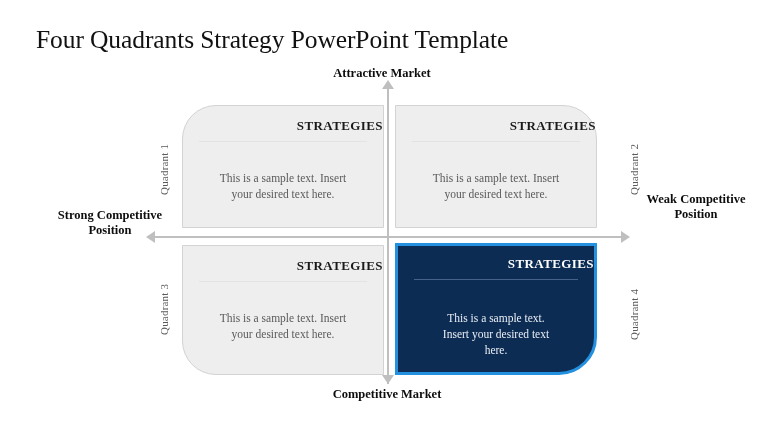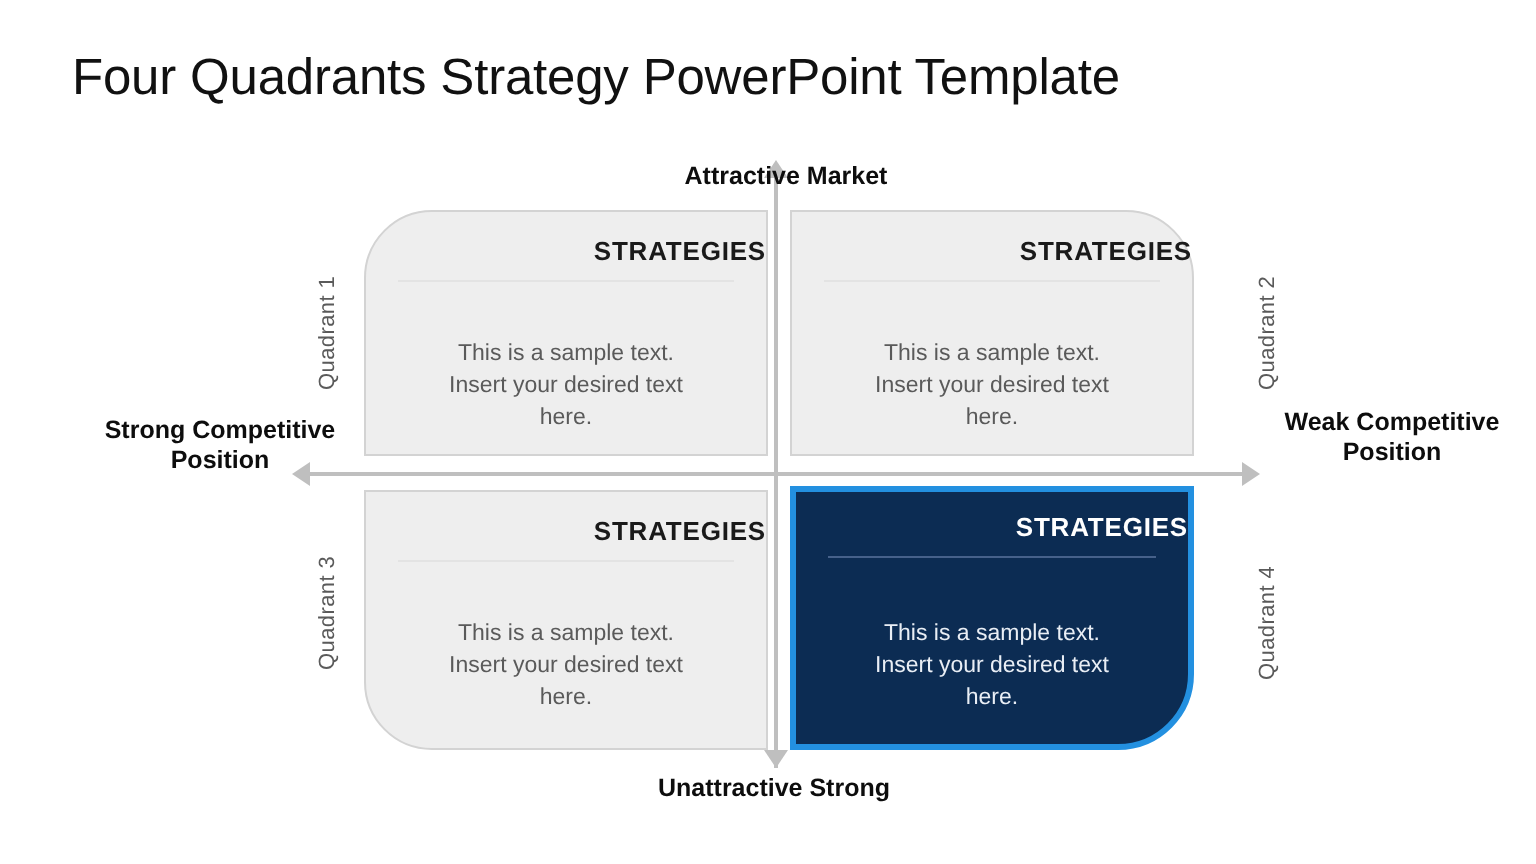--- a/index.html
+++ b/index.html
@@ -15,20 +15,21 @@
     font-family: "Liberation Sans", sans-serif;
     position: relative;
   }
 
   .slide {
     position: absolute;
     inset: 0;
     width: 692px;
     height: 432px;
     background: #ffffff;
+    font-family: Liberation Serif, serif;
   }
 
   
   .slide-title {
     position: absolute;
     left: 36px;
     top: 25px;
     font-size: 25.5px;
     font-weight: 400;
     color: #111111;
@@ -91,24 +92,24 @@
   
   .axis-label {
     position: absolute;
     font-weight: bold;
     color: #0d0d0d;
     font-size: 12.5px;
     text-align: center;
     line-height: 15px;
     white-space: nowrap;
   }
-  .label-top    { left: 293px; top: 66px;  width: 200px; margin-top: 15px; }
+  .label-top    { left: 282px; top: 66px;  width: 200px; }
   .label-bottom { left: 287px; top: 387px; width: 200px; }
   .label-left   { left: 22px;  top: 208px; width: 124px; white-space: normal; margin-left: 26px; }
-  .label-right  { left: 634px; top: 204px; width: 124px; white-space: normal; }
+  .label-right  { left: 634px; top: 192px; width: 124px; white-space: normal; }
 
   
   .q-caption {
     position: absolute;
     font-size: 11px;
     color: #5a5a5a;
     white-space: nowrap;
     transform-origin: 0 0;
     letter-spacing: 0.2px;
   }
@@ -180,21 +181,21 @@
 
   <div class="axis-v"></div>
   <div class="axis-h"></div>
 
   <div class="arrow arrow-up"></div>
   <div class="arrow arrow-down"></div>
   <div class="arrow arrow-left"></div>
   <div class="arrow arrow-right"></div>
 
   <div class="axis-label label-top">Attractive Market</div>
-  <div class="axis-label label-bottom">Unattractive Strong</div>
+  <div class="axis-label label-bottom">Competitive Market</div>
   <div class="axis-label label-left">Strong Competitive Position</div>
   <div class="axis-label label-right">Weak Competitive Position</div>
 
   <div class="q-caption cap-q1">Quadrant 1</div>
   <div class="q-caption cap-q2">Quadrant 2</div>
   <div class="q-caption cap-q3">Quadrant 3</div>
   <div class="q-caption cap-q4">Quadrant 4</div>
 
   <div class="quad quad-q1">
     <div class="quad-head">STRATEGIES</div>

